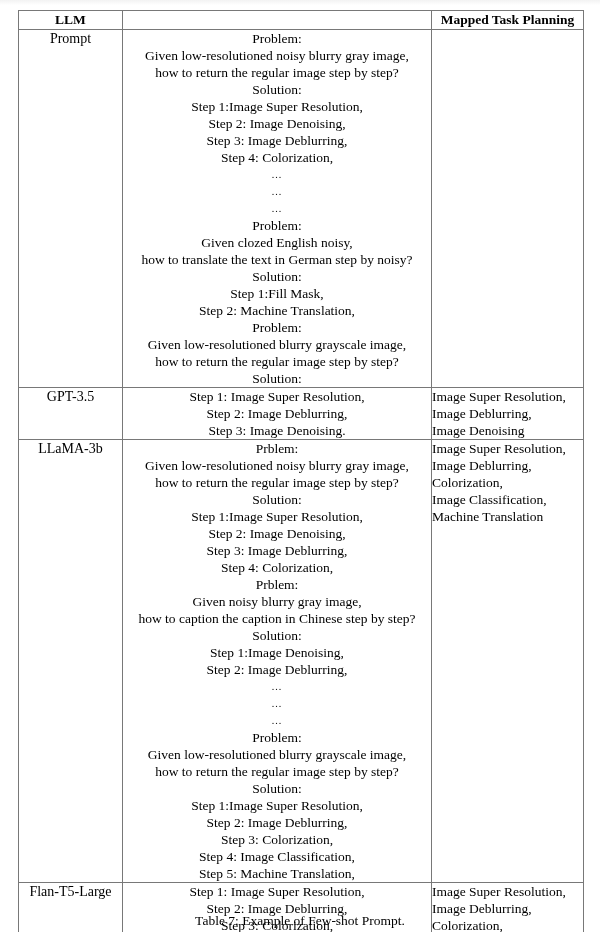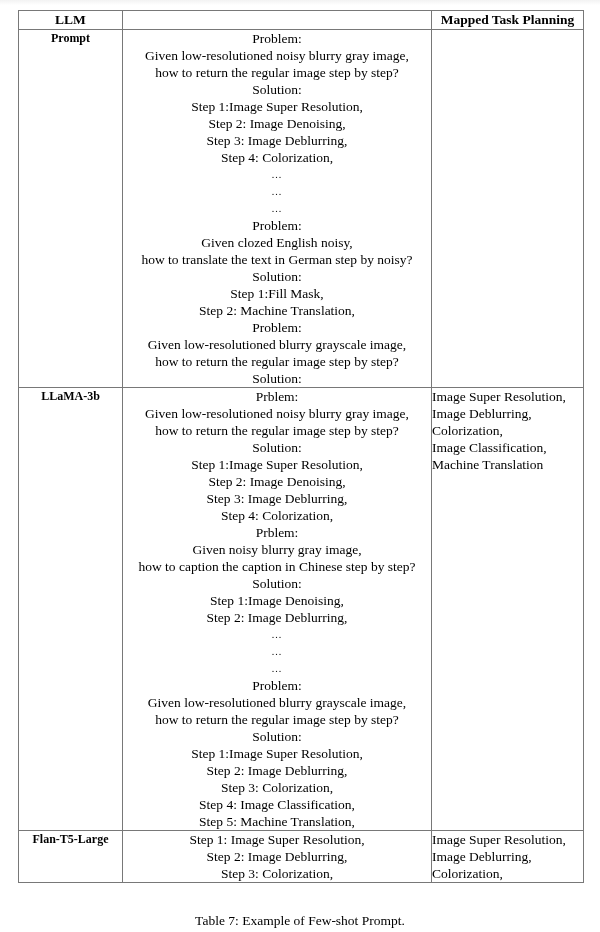--- a/index.html
+++ b/index.html
@@ -53,24 +53,23 @@
     line-height: 18px;
     height: 18px;
     vertical-align: middle;
     white-space: nowrap;
   }
   .hdr-cell.blank { }
 
   .label-cell {
     text-align: center;
     vertical-align: middle;
-    font-size: 12px;
-    line-height: 17px;
-    white-space: nowrap;
-    font-weight: bold;
+    font-size: 14px;
+    line-height: 17px;
+    white-space: nowrap;
   }
   .body-cell {
     font-size: 13.5px;
     line-height: 17px;
     padding: 2px 4px 3px 6px;
     text-align: center;
   }
   .body-cell .ln {
     white-space: nowrap;
     height: 17px;
@@ -147,20 +146,33 @@
           <div class="ln">Step 1:Fill Mask,</div>
           <div class="ln">Step 2: Machine Translation,</div>
           <div class="ln">Problem:</div>
           <div class="ln">Given low-resolutioned blurry grayscale image,</div>
           <div class="ln">how to return the regular image step by step?</div>
           <div class="ln">Solution:</div>
         </td>
         <td class="map-cell topalign"></td>
       </tr>
 
+      <tr>
+        <td class="label-cell">GPT-3.5</td>
+        <td class="body-cell">
+          <div class="ln">Step 1: Image Super Resolution,</div>
+          <div class="ln">Step 2: Image Deblurring,</div>
+          <div class="ln">Step 3: Image Denoising.</div>
+        </td>
+        <td class="map-cell topalign">
+          <div class="ln">Image Super Resolution,</div>
+          <div class="ln">Image Deblurring,</div>
+          <div class="ln">Image Denoising</div>
+        </td>
+      </tr>
 
       <tr>
         <td class="label-cell">LLaMA-3b</td>
         <td class="body-cell">
           <div class="ln">Prblem:</div>
           <div class="ln">Given low-resolutioned noisy blurry gray image,</div>
           <div class="ln">how to return the regular image step by step?</div>
           <div class="ln">Solution:</div>
           <div class="ln">Step 1:Image Super Resolution,</div>
           <div class="ln">Step 2: Image Denoising,</div>

